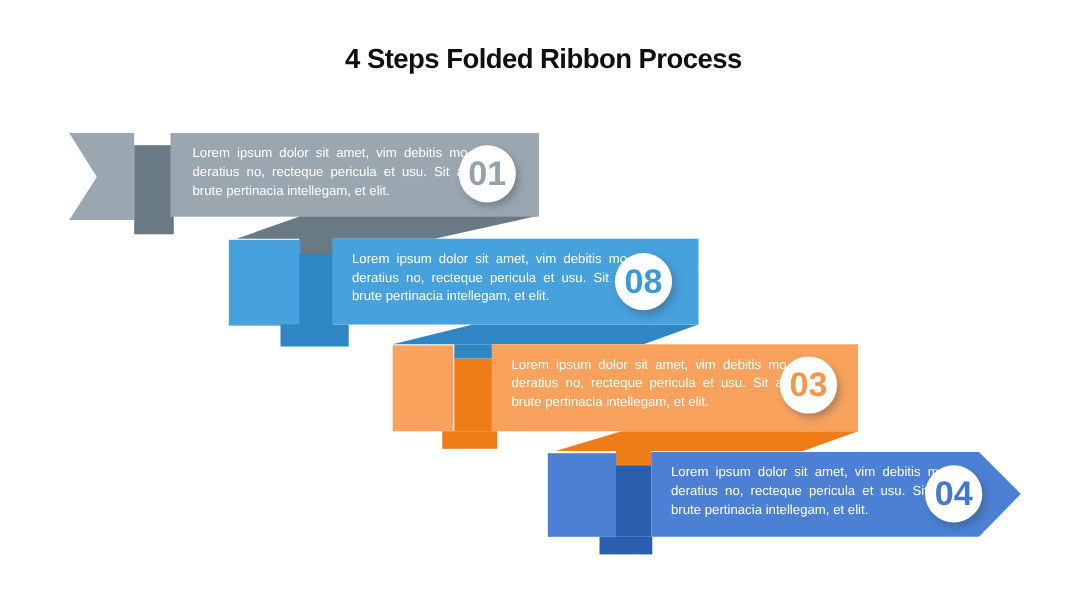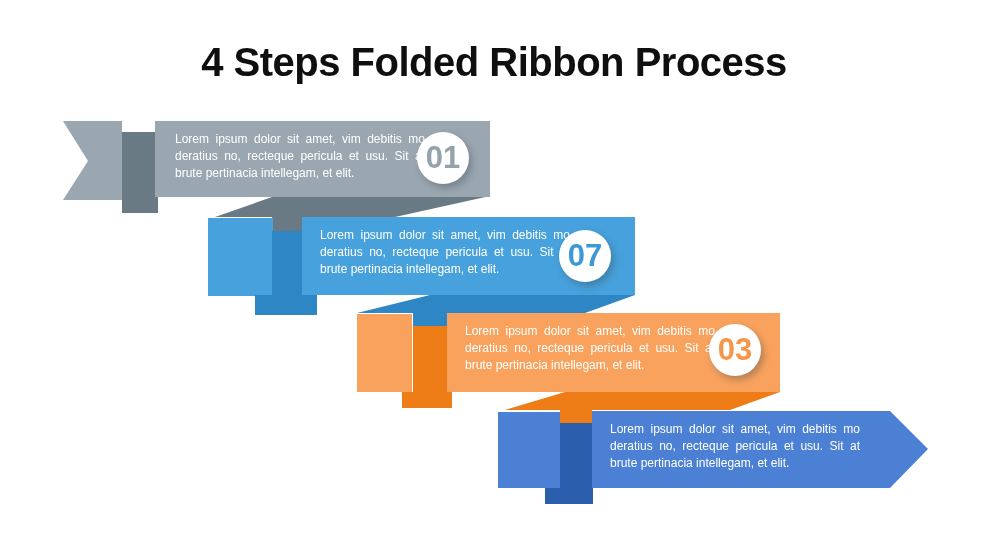--- a/index.html
+++ b/index.html
@@ -10,21 +10,21 @@
     background: #ffffff;
     overflow: hidden;
     font-family: "Liberation Sans", sans-serif;
   }
   .title {
     position: absolute;
     top: 40px;
     left: 0;
     width: 988px;
     text-align: center;
-    font-size: 40px;
+    font-size: 25px;
     font-weight: 700;
     letter-spacing: -0.5px;
     color: #0f0f0f;
     font-family: "Liberation Sans", sans-serif;
   }
   .ribbon-svg {
     position: absolute;
     top: 0; left: 0;
   }
   .step-text {
@@ -98,19 +98,22 @@
 
   <div class="step-text text-1">Lorem ipsum dolor sit amet, vim debitis mo deratius no, recteque pericula et usu. Sit at brute pertinacia intellegam, et elit.</div>
   <div class="step-text text-2">Lorem ipsum dolor sit amet, vim debitis mo deratius no, recteque pericula et usu. Sit at brute pertinacia intellegam, et elit.</div>
   <div class="step-text text-3">Lorem ipsum dolor sit amet, vim debitis mo deratius no, recteque pericula et usu. Sit at brute pertinacia intellegam, et elit.</div>
   <div class="step-text text-4">Lorem ipsum dolor sit amet, vim debitis mo deratius no, recteque pericula et usu. Sit at brute pertinacia intellegam, et elit.</div>
 
   <div class="badge badge-1">
     <span style="color: rgb(147, 162, 171);">01</span>
   </div>
   <div class="badge badge-2">
-    <span style="color: rgb(59, 154, 213);">07</span>
+    <span style="color: rgb(59, 154, 213);">08</span>
   </div>
   <div class="badge badge-3">
     <span style="color: rgb(245, 150, 74);">03</span>
+  </div>
+  <div class="badge badge-4">
+    <span style="color: rgb(68, 120, 208);">04</span>
   </div>
 
 </div>
 
 </body></html>

